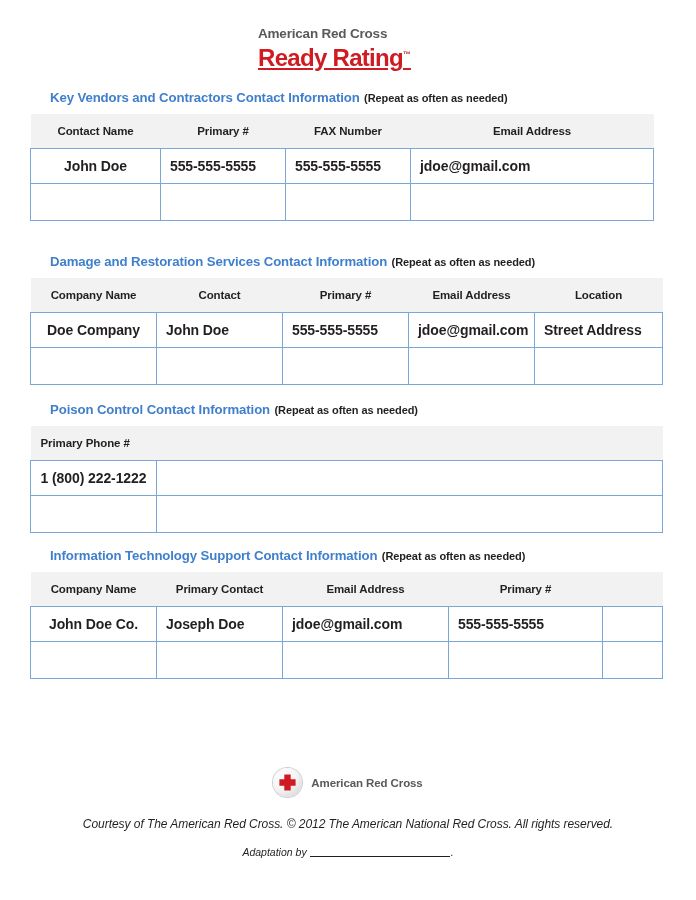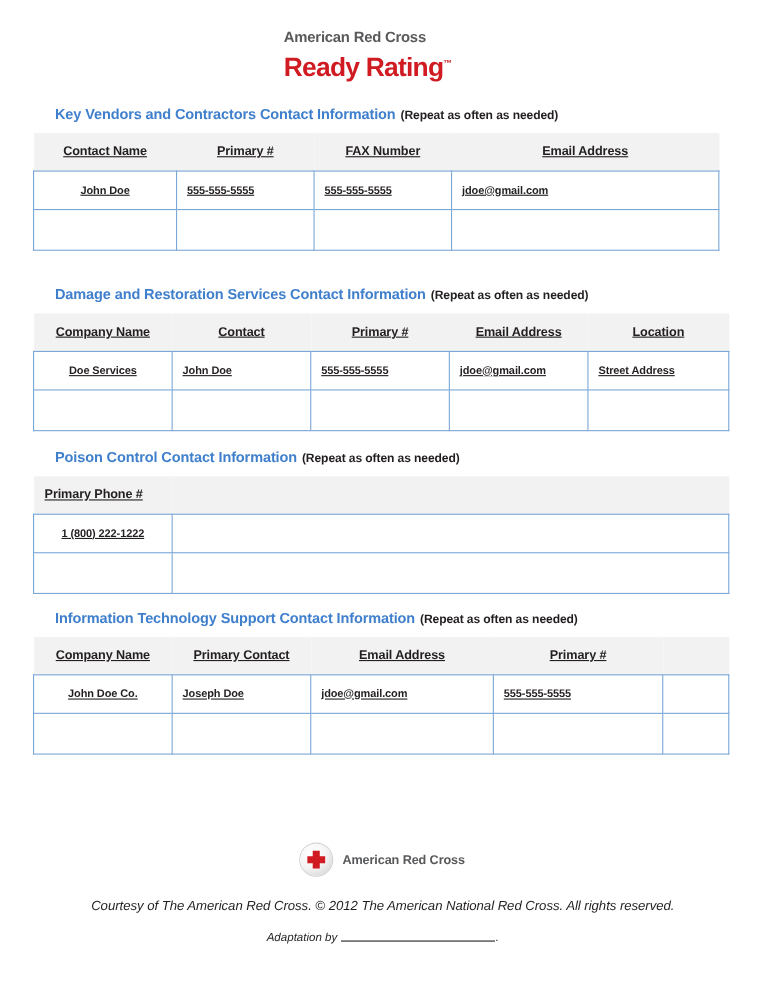--- a/index.html
+++ b/index.html
@@ -33,23 +33,24 @@
     color: #58595b;
     letter-spacing: -0.2px;
     line-height: 16px;
     white-space: nowrap;
   }
   .brand-line2 {
     font-size: 24px;
     font-weight: bold;
     color: #cf1b21;
     letter-spacing: -0.7px;
-    line-height: 32px;
+    line-height: 26px;
     white-space: nowrap;
     position: relative;
+    text-decoration: underline;
   }
   .brand-tm {
     font-size: 8px;
     vertical-align: super;
     font-weight: bold;
     letter-spacing: 0;
   }
 
   
   .content {
@@ -76,21 +77,20 @@
     font-weight: bold;
     color: #231f20;
     letter-spacing: -0.1px;
   }
 
   
   table.form-table {
     border-collapse: collapse;
     table-layout: fixed;
     font-size: 11px;
-    text-decoration: underline;
   }
   table.form-table th {
     background: #f2f2f2;
     border: none;
     font-size: 11.5px;
     font-weight: bold;
     color: #231f20;
     height: 34px;
     padding: 0 6px;
     text-align: center;
@@ -99,21 +99,21 @@
   }
   table.form-table th.left {
     text-align: left;
     padding-left: 10px;
   }
   table.form-table td {
     border: 1px solid #7ba7d7;
     height: 34px;
     padding: 0 9px;
     vertical-align: middle;
-    font-size: 10px;
+    font-size: 14px;
     font-weight: bold;
     color: #231f20;
     letter-spacing: -0.1px;
     background: #ffffff;
   }
   table.form-table td.center {
     text-align: center;
   }
   table.form-table tr.blank-row td {
     height: 36px;
@@ -242,21 +242,21 @@
         <tr>
           <th>Company Name</th>
           <th>Contact</th>
           <th>Primary #</th>
           <th>Email Address</th>
           <th>Location</th>
         </tr>
       </thead>
       <tbody>
         <tr>
-          <td class="center">Doe Services</td>
+          <td class="center">Doe Company</td>
           <td>John Doe</td>
           <td>555-555-5555</td>
           <td>jdoe@gmail.com</td>
           <td>Street Address</td>
         </tr>
         <tr class="blank-row">
           <td class="center"></td>
           <td></td>
           <td></td>
           <td></td>

